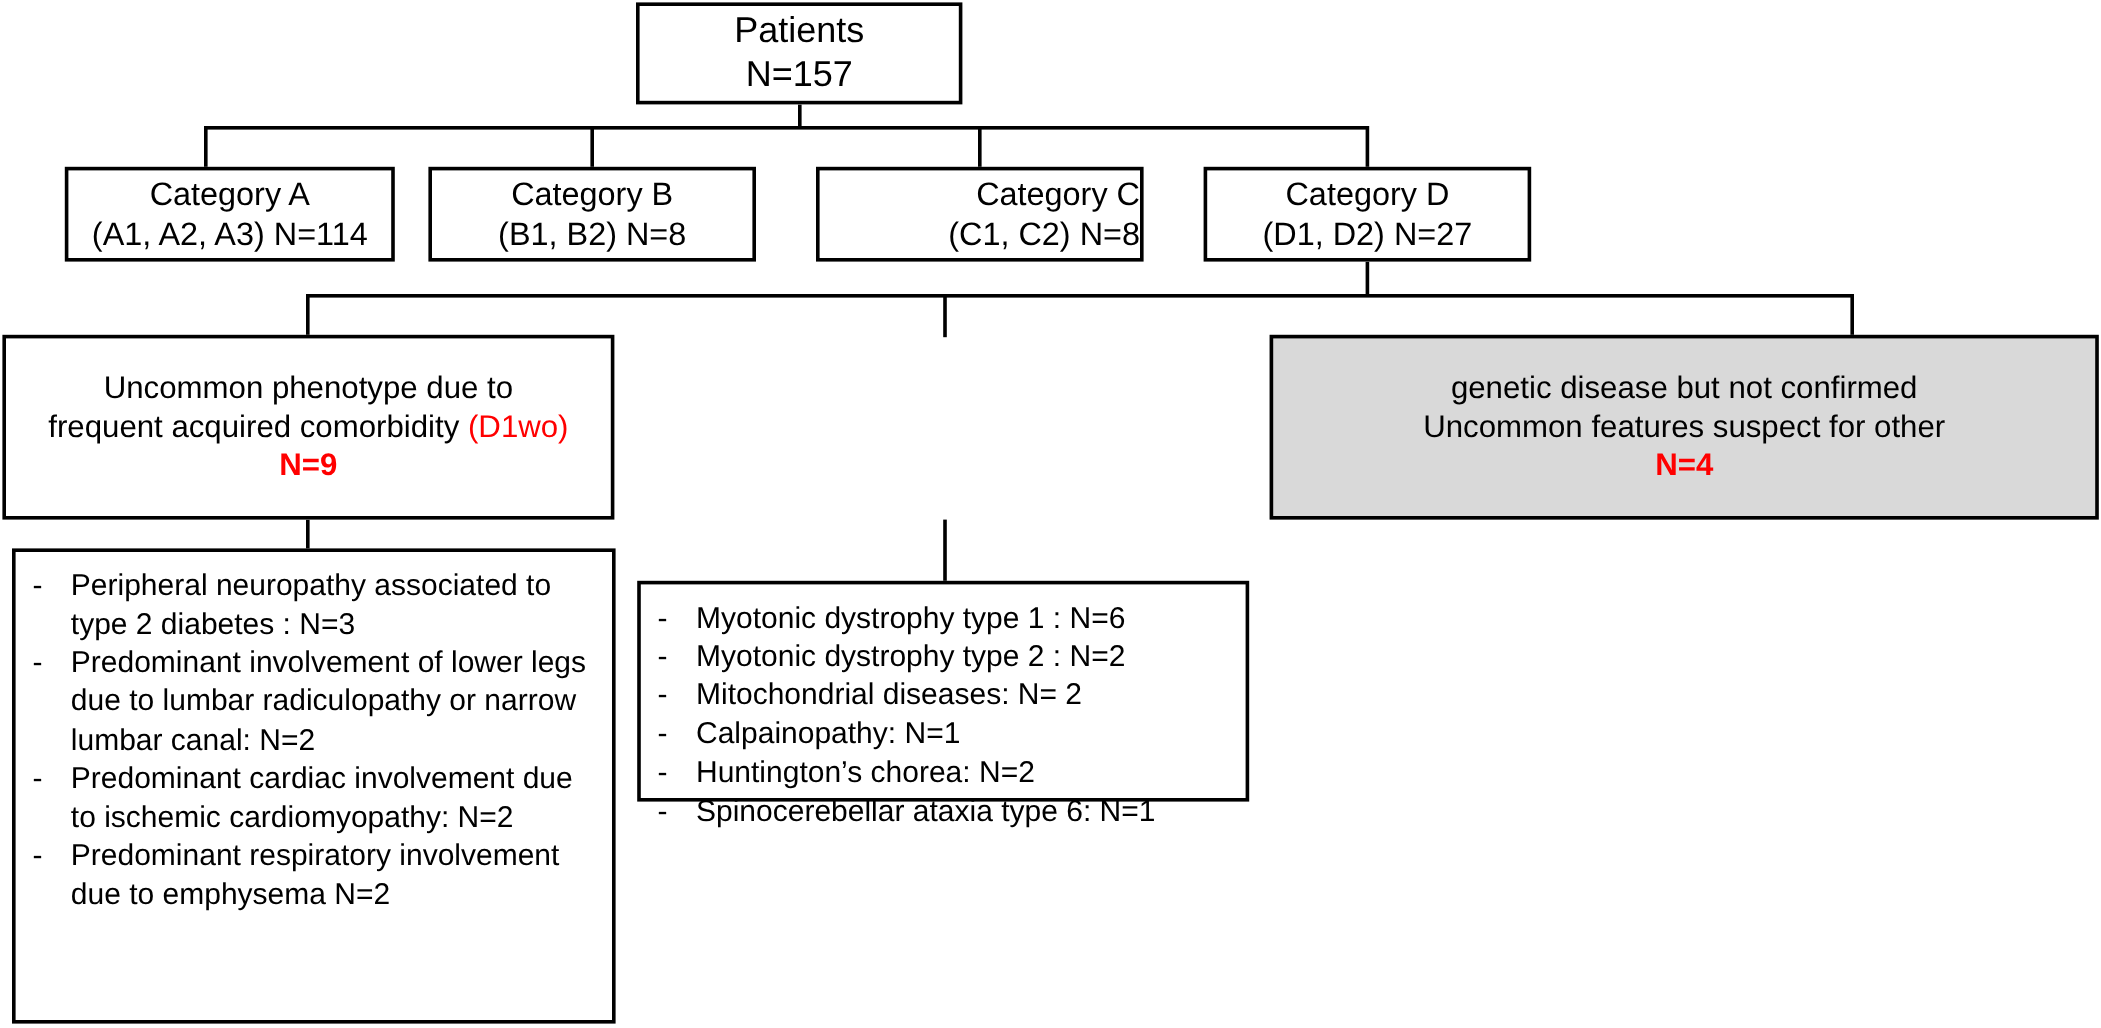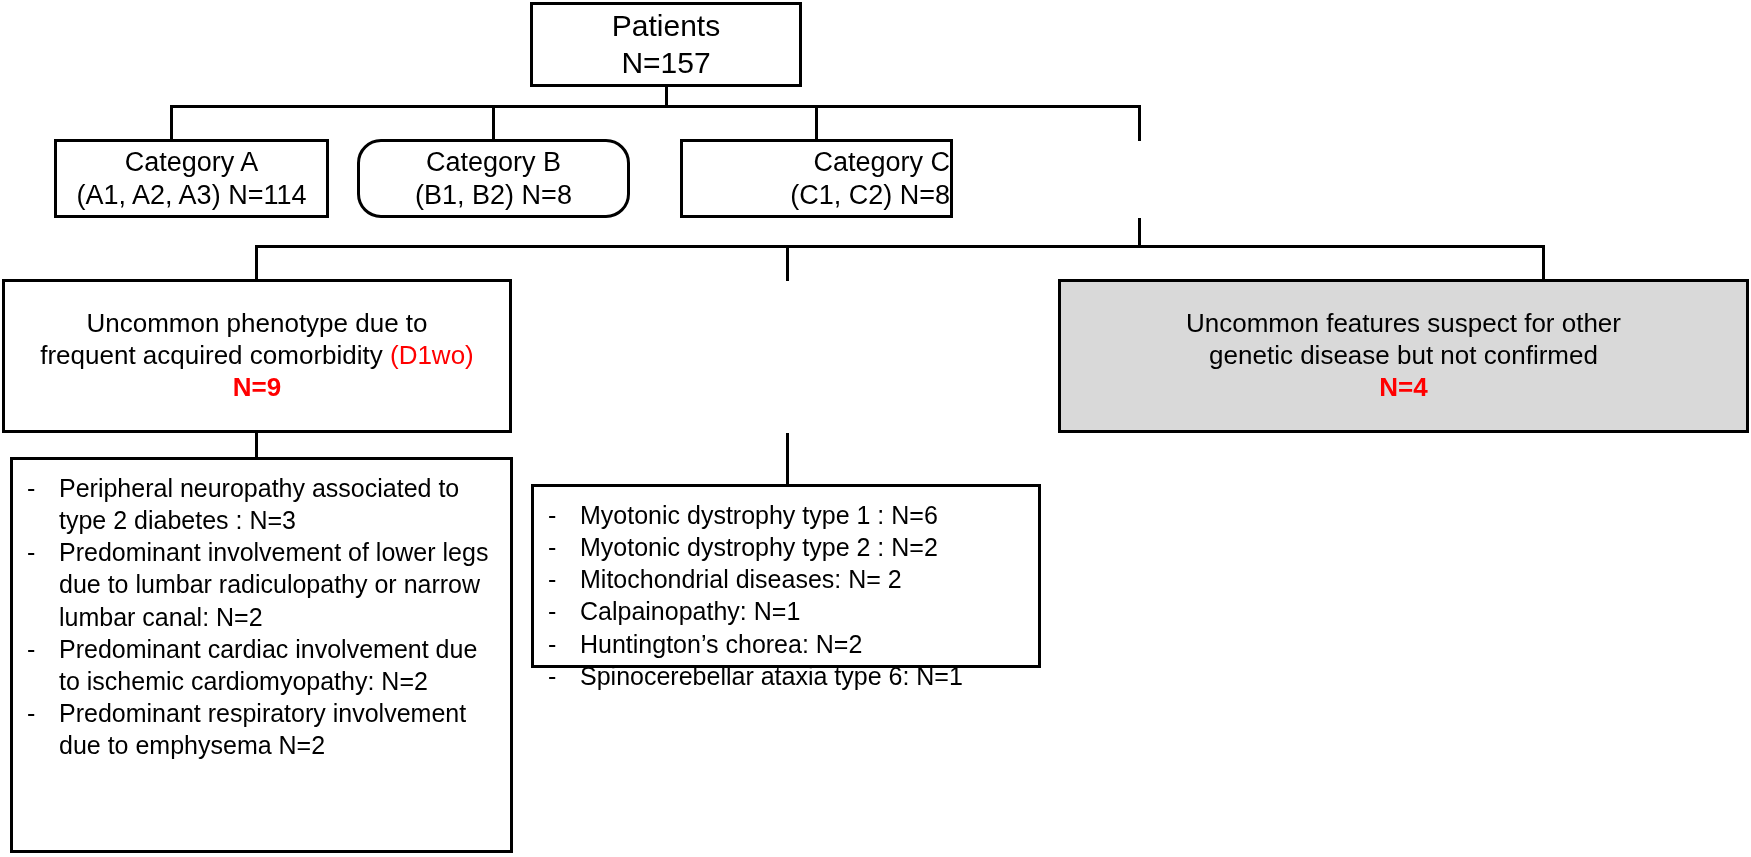--- a/index.html
+++ b/index.html
@@ -52,21 +52,21 @@
   #box-root {
     left: 530px; top: 2px; width: 272px; height: 85px;
     font-size: 30px;
   }
 
   
   .cat {
     top: 139px; height: 79px; font-size: 27px;
   }
   #box-cat-a { left: 35px;   width: 275px; margin-left: 19px; }
-  #box-cat-b { left: 357px;  width: 273px; border-radius: 24px; }
+  #box-cat-b { left: 357px;  width: 273px; }
   #box-cat-c { left: 680px;  width: 273px; align-items: flex-end; }
   #box-cat-d { left: 1003px; width: 273px; }
 
   
   .pheno {
     top: 279px; height: 154px; font-size: 26px;
     padding: 0 10px;
   }
   #box-pheno-1 { left: 2px;    width: 510px; }
   #box-pheno-2 { left: 531px;  width: 510px; }
@@ -137,31 +137,35 @@
     <span class="line">(A1, A2, A3) N=114</span>
   </div>
   <div class="box cat" id="box-cat-b">
     <span class="line">Category B</span>
     <span class="line">(B1, B2) N=8</span>
   </div>
   <div class="box cat" id="box-cat-c">
     <span class="line">Category C</span>
     <span class="line">(C1, C2) N=8</span>
   </div>
+  <div class="box cat" id="box-cat-d">
+    <span class="line">Category D</span>
+    <span class="line">(D1, D2) N=27</span>
+  </div>
 
   <div class="box pheno" id="box-pheno-1">
     <span class="line line-wrap">Uncommon phenotype due to</span>
     <span class="line line-wrap"><span>frequent acquired comorbidity </span><span class="red">(D1wo)</span></span>
     <span class="line bold-red">N=9</span>
   </div>
 
 
   <div class="box pheno shaded" id="box-pheno-3">
+    <span class="line line-wrap"><span>genetic disease but not confirmed</span><span class="red"></span></span>
     <span class="line line-wrap">Uncommon features suspect for other</span>
-    <span class="line line-wrap"><span>genetic disease but not confirmed</span><span class="red"></span></span>
     <span class="line bold-red">N=4</span>
   </div>
 
   <div class="detail" id="list-left">
     <div class="bullet-row">
       <span class="dash">-</span>
       <span class="btext">Peripheral neuropathy associated to type 2 diabetes : N=3</span>
     </div>
     <div class="bullet-row">
       <span class="dash">-</span>

